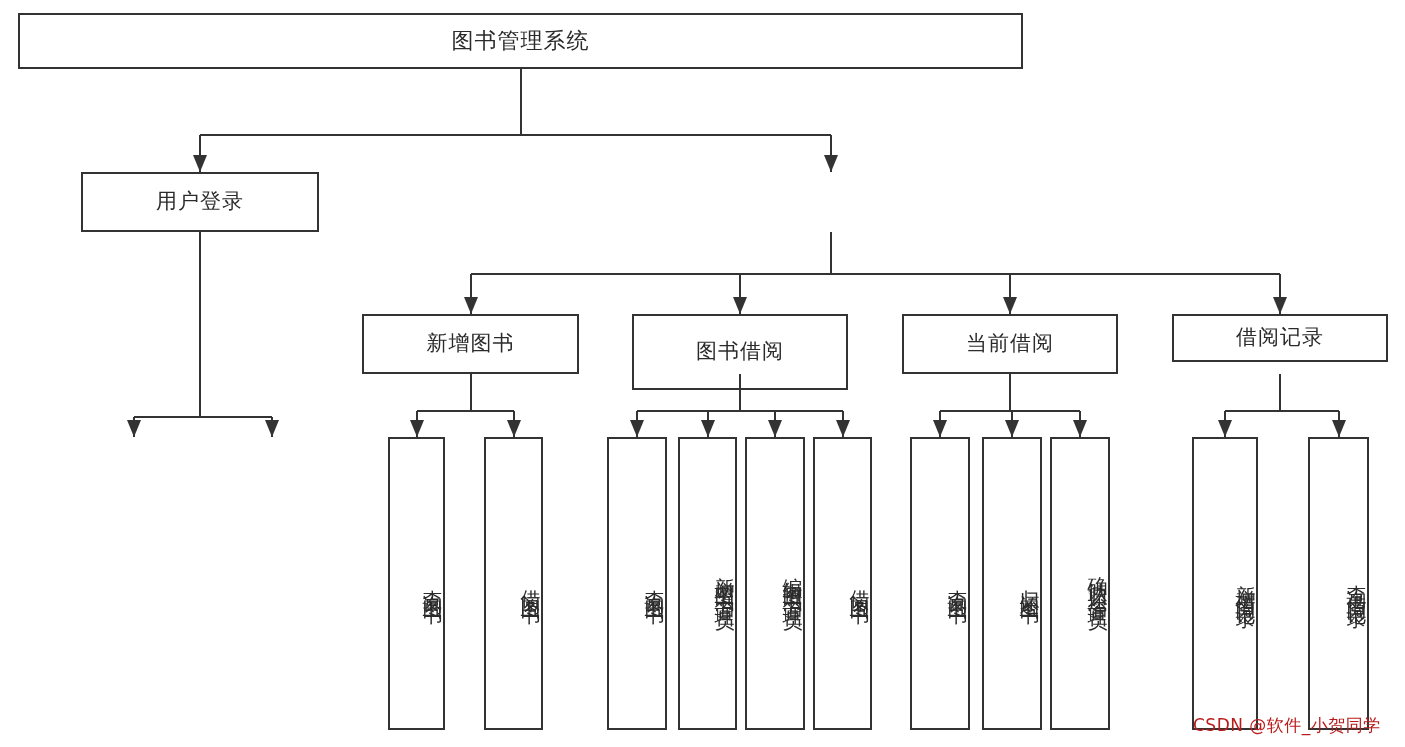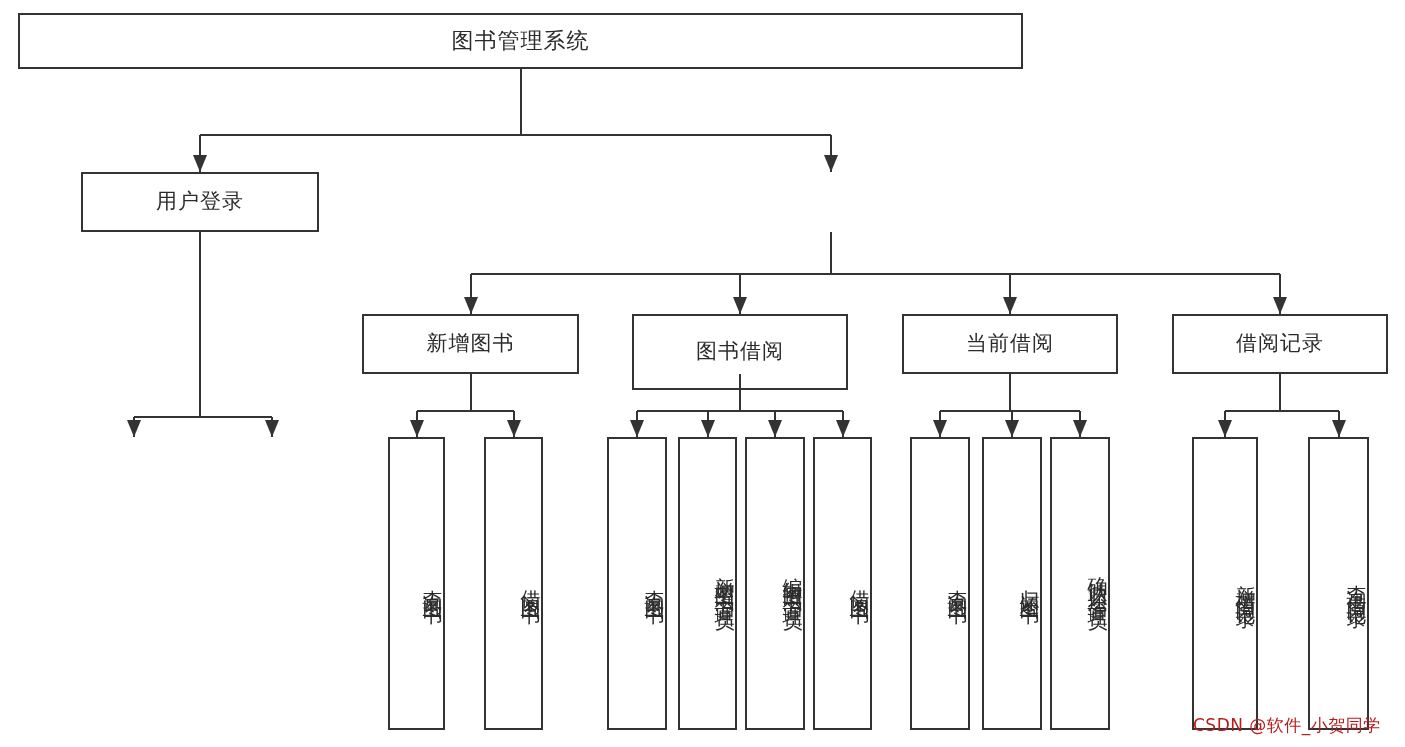--- a/index.html
+++ b/index.html
@@ -97,21 +97,21 @@
     <div class="arrow" style="left: 264.5px; top: 420px;"></div>
     <div class="node horiz" style="left: 362px; top: 314px; width: 217px; height: 60px;">
       <span>新增图书</span>
     </div>
     <div class="node horiz" style="left: 632px; top: 314px; width: 216px; height: 76px;">
       <span>图书借阅</span>
     </div>
     <div class="node horiz" style="left: 902px; top: 314px; width: 216px; height: 60px;">
       <span>当前借阅</span>
     </div>
-    <div class="node horiz" style="left: 1172px; top: 314px; width: 216px; height: 60px;">
+    <div class="node horiz" style="left: 1172px; top: 314px; width: 216px; height: 48px;">
       <span>借阅记录</span>
     </div>
     <div class="edge v" style="left: 829.5px; top: 232px; height: 42px;"></div>
     <div class="edge h" style="left: 470.5px; top: 273px; width: 809.5px;"></div>
     <div class="edge v" style="left: 469.5px; top: 274px; height: 40px;"></div>
     <div class="arrow" style="left: 463.5px; top: 297px;"></div>
     <div class="edge v" style="left: 739px; top: 274px; height: 40px;"></div>
     <div class="arrow" style="left: 733px; top: 297px;"></div>
     <div class="edge v" style="left: 1009px; top: 274px; height: 40px;"></div>
     <div class="arrow" style="left: 1003px; top: 297px;"></div>

